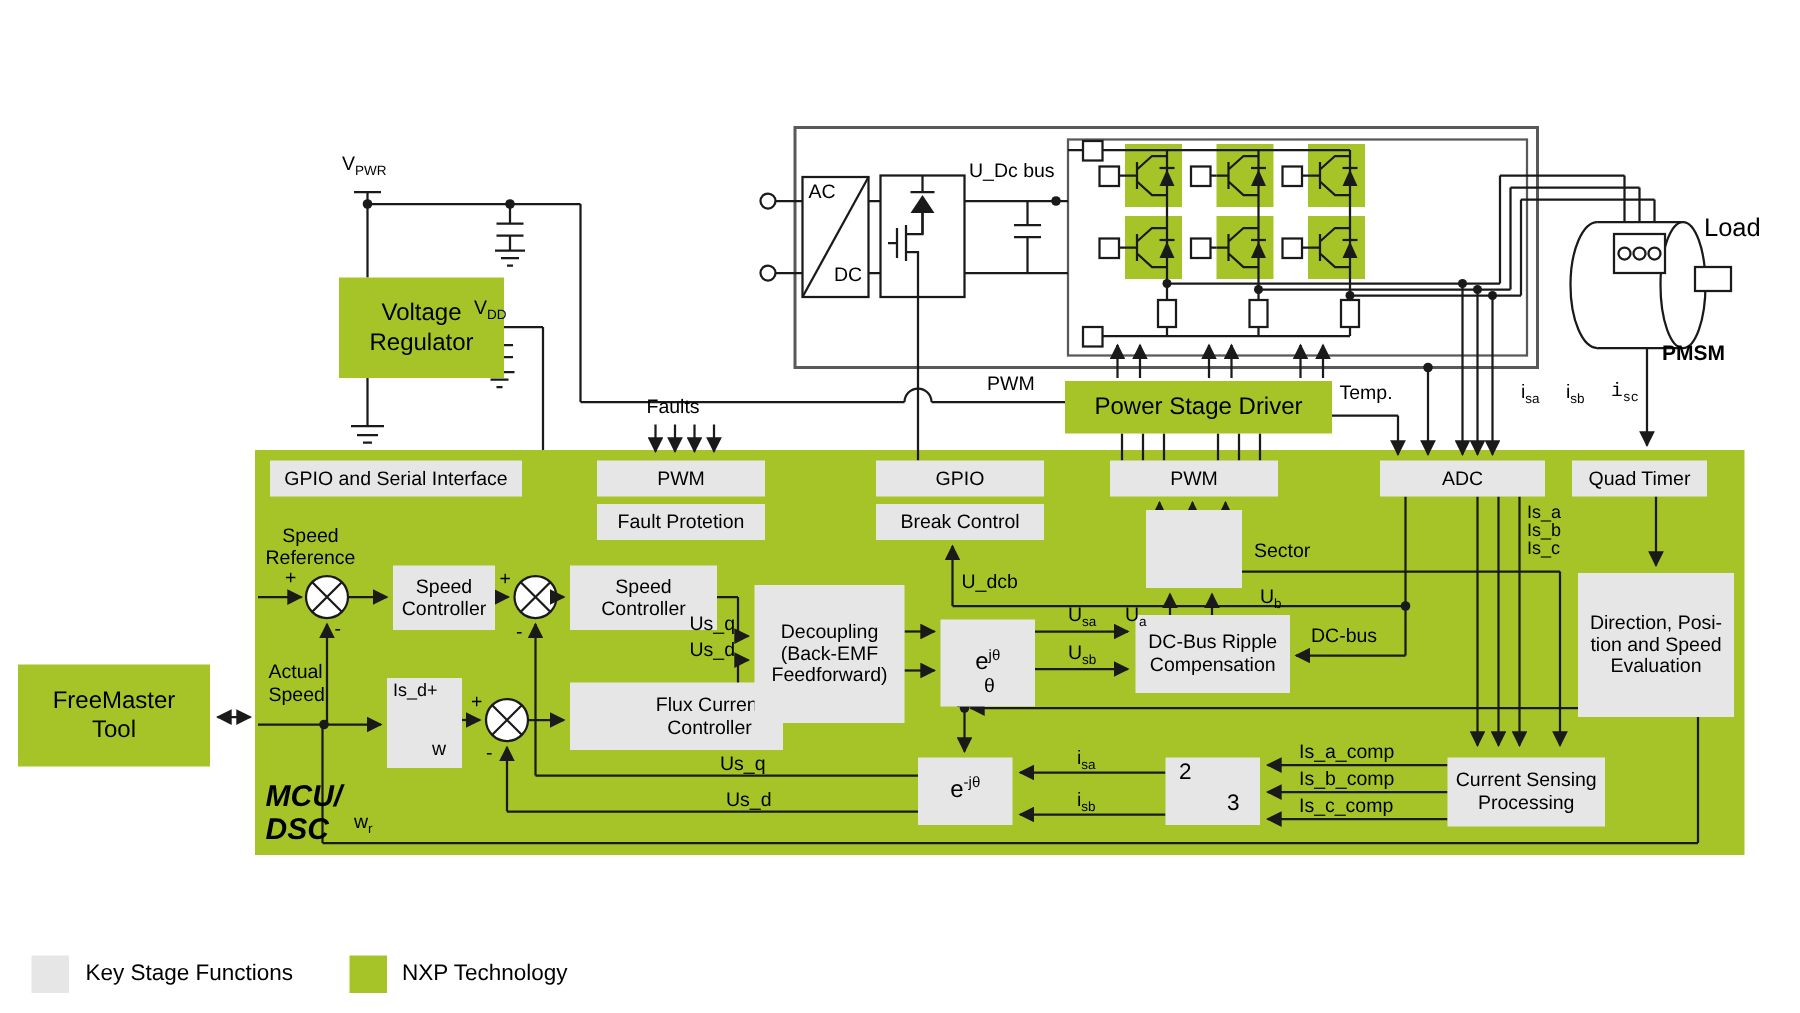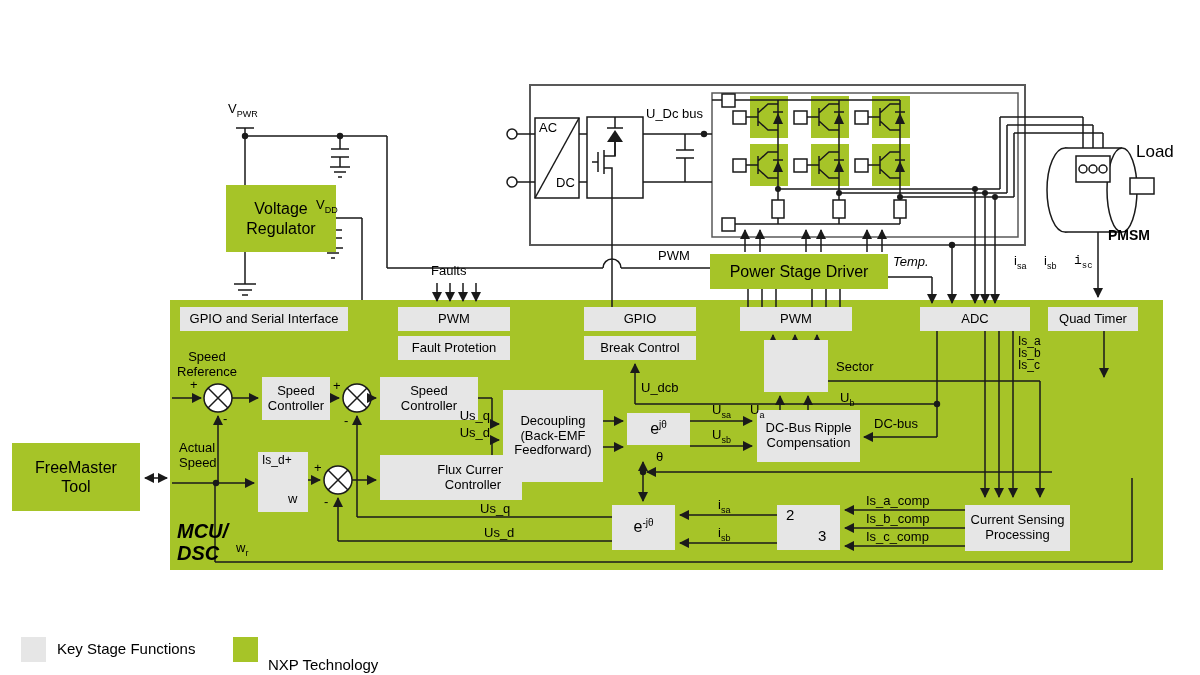--- a/index.html
+++ b/index.html
@@ -308,47 +308,52 @@
   <div class="blk" style="left:380px;top:455px;width:98px;height:45px;padding-left:44px;">
       <span class="ml">Flux Current
 Controller</span>
     </div>
   <div class="blk" style="left:258px;top:452px;width:50px;height:60px;"></div>
   <div class="blk" style="left:503px;top:390px;width:100px;height:92px;">
       <span class="ml">Decoupling
 (Back-EMF
 Feedforward)</span>
     </div>
-  <div class="blk" style="left:627px;top:413px;width:63px;height:32px;font-size:16px;">
+  <div class="blk" style="left:627px;top:413px;width:63px;height:58px;font-size:16px;">
       <span><span>e</span><sup>jθ</sup></span>
     </div>
   <div class="blk" style="left:612px;top:505px;width:63px;height:45px;font-size:16px;">
       <span><span>e</span><sup>-jθ</sup></span>
     </div>
   <div class="blk" style="left:764px;top:340px;width:64px;height:52px;"></div>
   <div class="blk" style="left:757px;top:410px;width:103px;height:52px;">
       <span class="ml">DC-Bus Ripple
 Compensation</span>
+    </div>
+  <div class="blk" style="left:1052px;top:382px;width:104px;height:96px;">
+      <span class="ml">Direction, Posi-
+tion and Speed
+Evaluation</span>
     </div>
   <div class="blk" style="left:965px;top:505px;width:105px;height:46px;">
       <span class="ml">Current Sensing
 Processing</span>
     </div>
   <div class="blk" style="left:777px;top:505px;width:63px;height:45px;"></div>
   <div class="lbl" style="left:786px;top:507px;font-size:15px;">2</div>
   <div class="lbl" style="left:818px;top:528px;font-size:15px;">3</div>
 
   <div class="lbl" style="left:228px;top:102px;"><span>V</span><sub>PWR</sub></div>
   <div class="lbl" style="left:316px;top:198px;"><span>V</span><sub>DD</sub></div>
   <div class="lbl" style="left:539px;top:121px;">AC</div>
   <div class="lbl" style="left:556px;top:176px;">DC</div>
   <div class="lbl" style="left:646px;top:107px;">U_Dc bus</div>
   <div class="lbl" style="left:1136px;top:142px;font-size:17px;">Load</div>
   <div class="lbl" style="left:1108px;top:228px;font-size:14px;font-weight:bold;">PMSM</div>
-  <div class="lbl" style="left:893px;top:255px;font-style:italic;">Temp.</div>
+  <div class="lbl" style="left:893px;top:255px;">Temp.</div>
   <div class="lbl" style="left:658px;top:249px;">PWM</div>
   <div class="lbl" style="left:431px;top:264px;">Faults</div>
   <div class="lbl" style="left:1014px;top:254px;"><span>i</span><sub>sa</sub></div>
   <div class="lbl" style="left:1044px;top:254px;"><span>i</span><sub>sb</sub></div>
   <div class="lbl" style="left:1074px;top:254px;font-family:Liberation Mono, monospace;"><span>i</span><sub>sc</sub></div>
 
   <div class="lbl ctr" style="left:165px;top:350px;width:84px;">Speed
 Reference</div>
   <div class="lbl" style="left:190px;top:378px;">+</div>
   <div class="lbl" style="left:223px;top:412px;">-</div>
@@ -382,15 +387,15 @@
   <div class="lbl" style="left:866px;top:494px;">Is_a_comp</div>
   <div class="lbl" style="left:866px;top:512px;">Is_b_comp</div>
   <div class="lbl" style="left:866px;top:530px;">Is_c_comp</div>
   <div class="lbl" style="left:1018px;top:335px;font-size:12px;">Is_a</div>
   <div class="lbl" style="left:1018px;top:347px;font-size:12px;">Is_b</div>
   <div class="lbl" style="left:1018px;top:359px;font-size:12px;">Is_c</div>
 
   <div class="legend-sq" style="left:21px;top:637px;background:#e6e6e6;"></div>
   <div class="lbl" style="left:57px;top:641px;font-size:15px;">Key Stage Functions</div>
   <div class="legend-sq" style="left:233px;top:637px;background:#a6c428;"></div>
-  <div class="lbl" style="left:268px;top:641px;font-size:15px;margin-top:16px;">NXP Technology</div>
+  <div class="lbl" style="left:268px;top:641px;font-size:15px;">NXP Technology</div>
 
 </div>
 
 </body></html>

